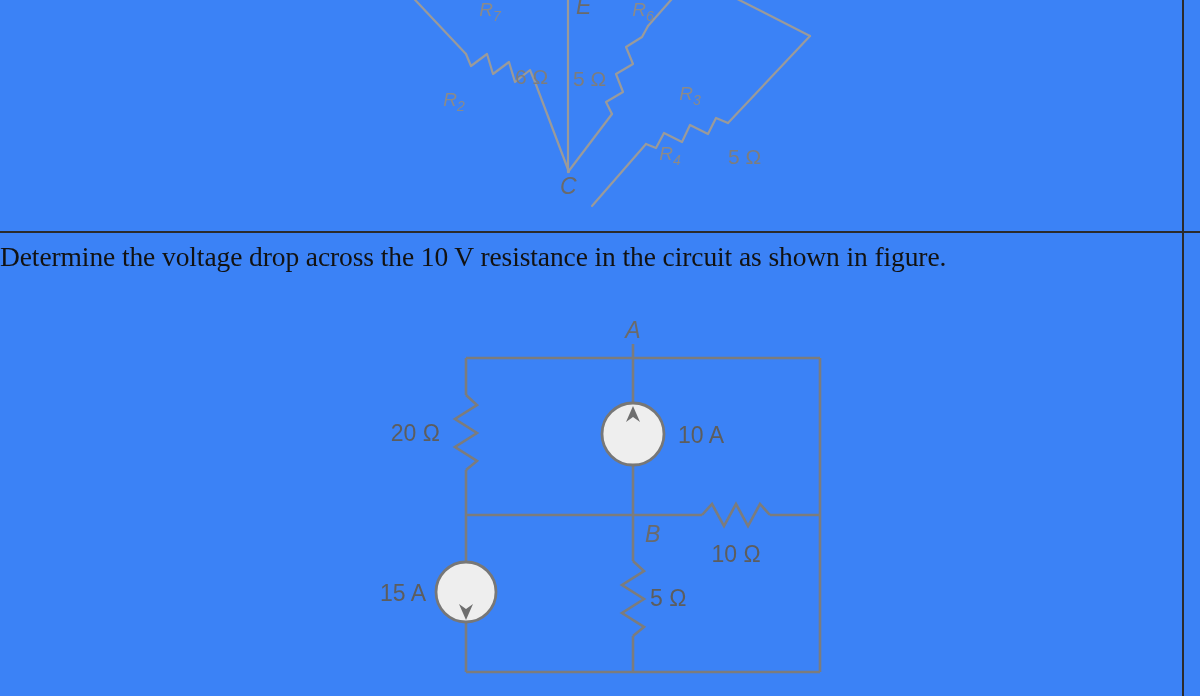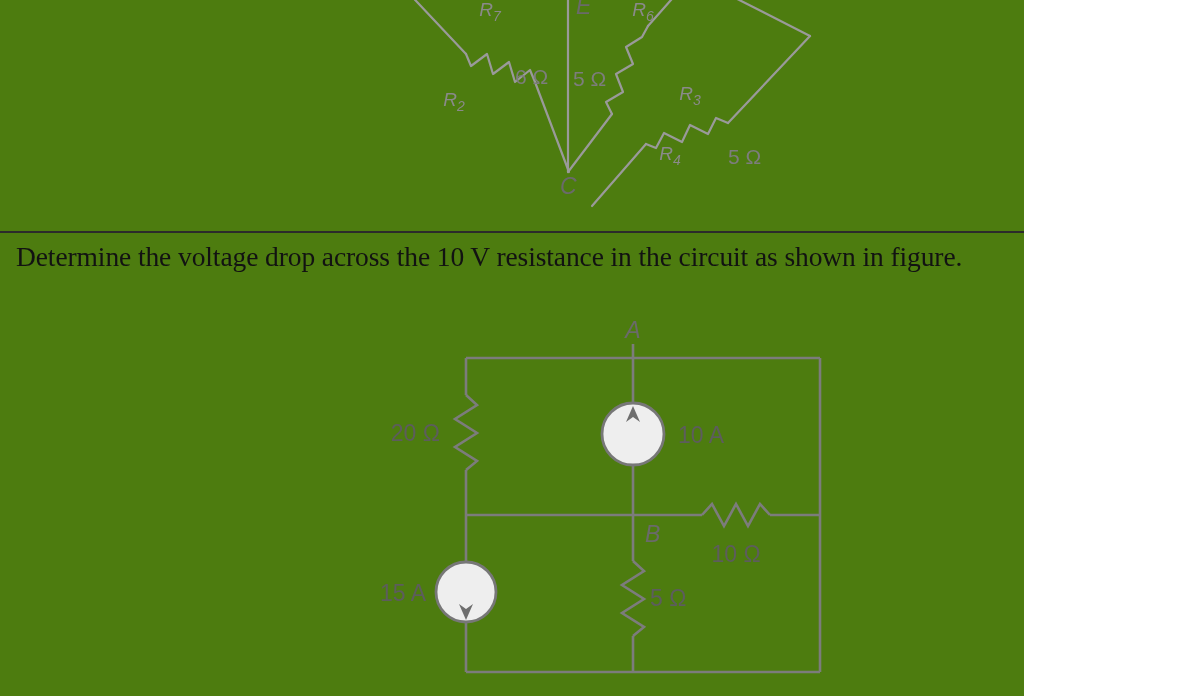--- a/index.html
+++ b/index.html
@@ -2,23 +2,23 @@
 <html><head>
 <meta charset="utf-8">
 <style>
   html, body {
     margin: 0;
     padding: 0;
     background: #ffffff;
   }
   #page {
     position: relative;
-    width: 1024px;
+    width: 1200px;
     height: 696px;
-    background: #4d7c0f;
+    background: #3b82f6;
     overflow: hidden;
     font-family: "Liberation Serif", serif;
   }
   
   .rule-h {
     position: absolute;
     left: 0;
     width: 1200px;
     height: 0;
     border-top: 2px solid #2b2b2b;
@@ -32,21 +32,20 @@
   .statement {
     position: absolute;
     left: 0px;
     top: 240px;
     width: 1175px;
     font-family: "Liberation Serif", serif;
     font-size: 27.5px;
     line-height: 34px;
     color: #121212;
     letter-spacing: -0.1px;
-    padding-left: 16px;
   }
   
   .fig {
     position: absolute;
     display: block;
   }
   svg text {
     font-family: "Liberation Sans", sans-serif;
     fill: #6f6f6f;
   }

